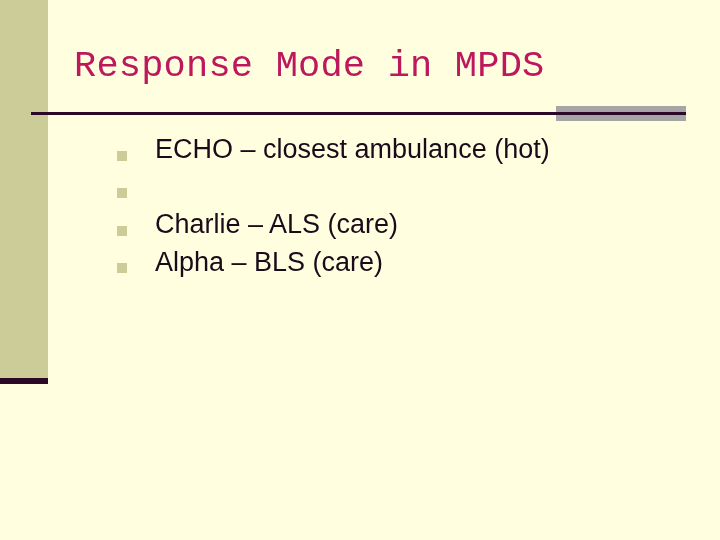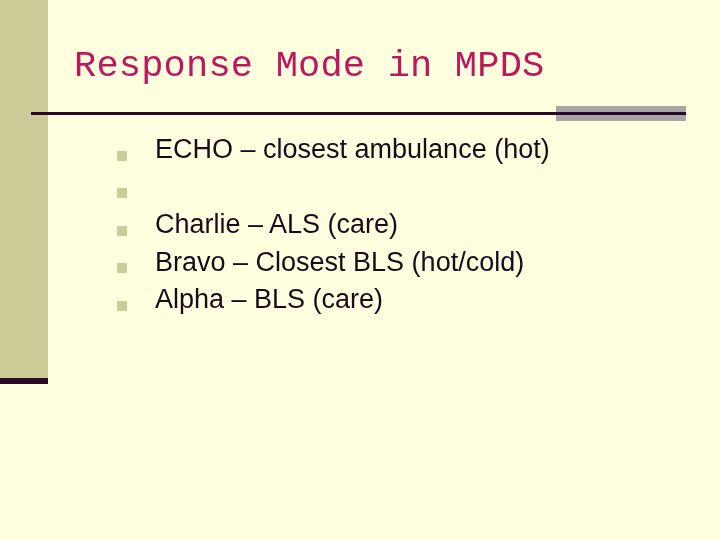--- a/index.html
+++ b/index.html
@@ -123,24 +123,20 @@
 
     <div class="bullet-row">
       <span class="bullet-marker"></span>
     </div>
 
     <div class="bullet-row">
       <span class="bullet-marker"></span>
       <span class="bullet-text">Charlie – ALS (care)</span>
     </div>
 
-    <div class="bullet-row">
-      <span class="bullet-marker"></span>
-      <span class="bullet-text">Bravo – Closest BLS (hot/cold)</span>
-    </div>
 
     <div class="bullet-row">
       <span class="bullet-marker"></span>
       <span class="bullet-text">Alpha – BLS (care)</span>
     </div>
 
 
   </div>
 
 </div>

